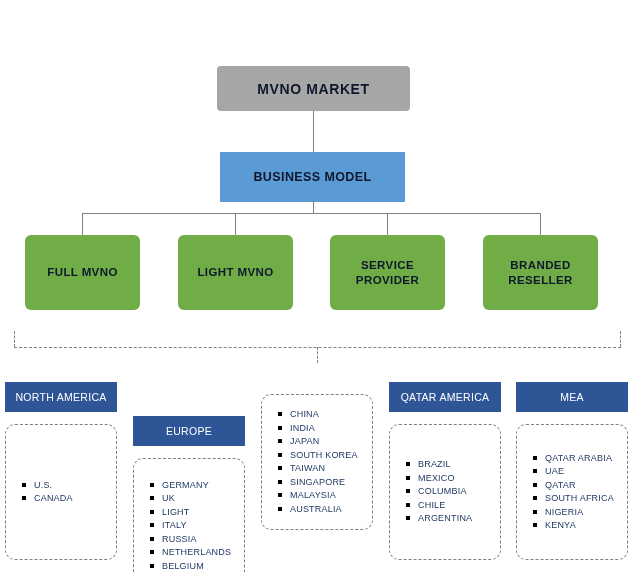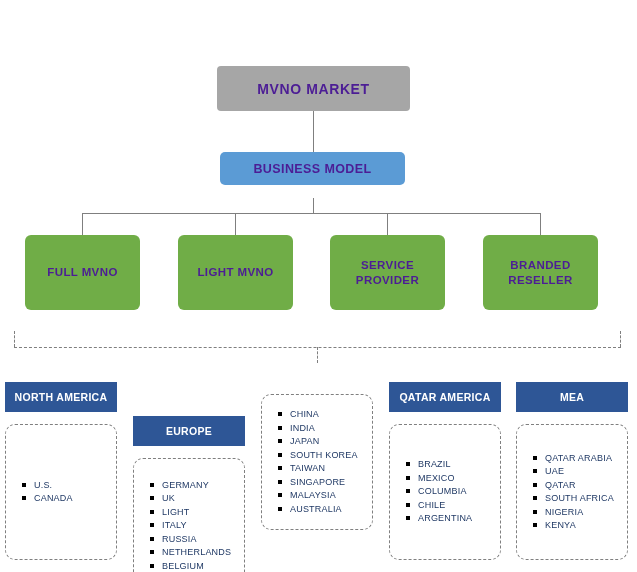--- a/index.html
+++ b/index.html
@@ -2,35 +2,35 @@
 <html><head>
 <meta charset="utf-8">
 <style>
   html,body{margin:0;padding:0;background:#fff;}
   .canvas{
     position:relative;width:637px;height:572px;background:#ffffff;
     font-family:"Liberation Sans",sans-serif;overflow:hidden;
   }
   .node{
     position:absolute;display:flex;align-items:center;justify-content:center;
-    color:#4c1d95;font-weight:bold;text-align:center;box-sizing:border-box;
+    color:#0f172a;font-weight:bold;text-align:center;box-sizing:border-box;
   }
   .root{left:217px;top:66px;width:193px;height:45px;background:#a6a6a6;border-radius:4px;font-size:14px;letter-spacing:0.6px;}
-  .biz{left:220px;top:152px;width:185px;height:33px;background:#5b9bd5;border-radius:5px;font-size:12.5px;letter-spacing:0.4px;text-align:center;}
+  .biz{left:220px;top:152px;width:185px;height:50px;background:#5b9bd5;border-radius:0;font-size:12.5px;letter-spacing:0.4px;text-align:center;}
   .model{top:235px;width:115px;height:75px;background:#70ad47;border-radius:6px;font-size:11.5px;letter-spacing:0.4px;padding:0 12px;line-height:15px;}
   .m0{left:25px}.m1{left:178px}.m2{left:330px}.m3{left:483px}
 
   .line{position:absolute;background:#7f7f7f;}
   .dash{position:absolute;}
   .dash-h{border-top:1px dashed #7f7f7f;}
   .dash-v{border-left:1px dashed #7f7f7f;}
 
   .region{position:absolute;top:382px;width:112px;}
   .region .hdr{
-    height:30px;background:#2e5696;color:#fff;font-weight:bold;font-size:10.5px;
+    height:30px;background:#2e5696;color:#fff;font-weight:normal;font-size:10.5px;
     display:flex;align-items:center;justify-content:center;letter-spacing:0.3px;text-align:center;
   }
   .region .box{
     margin-top:12px;height:136px;border:1px dashed #7f7f7f;border-radius:10px;
     display:flex;flex-direction:column;justify-content:center;box-sizing:border-box;background:#fff;
   }
   ul.countries{list-style:none;margin:0;padding:0 4px 0 16px;}
   ul.countries li{
     font-size:9px;color:#1f3864;line-height:13.5px;letter-spacing:0.2px;white-space:nowrap;
   }

